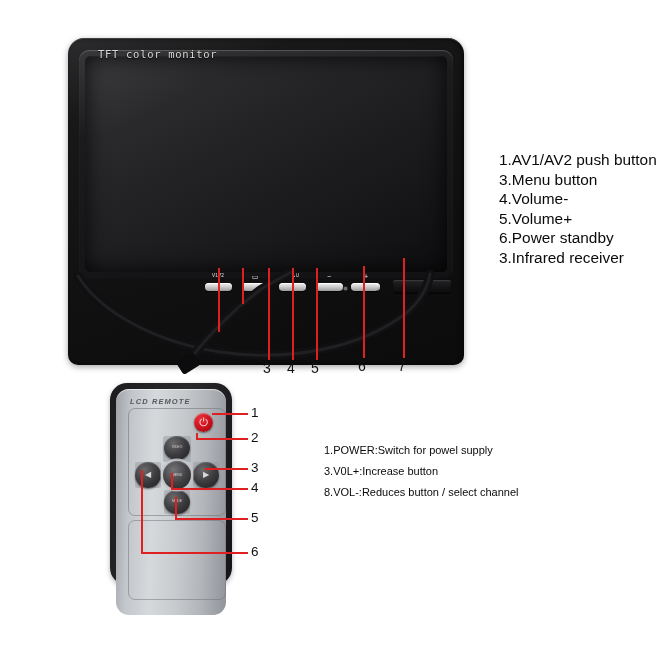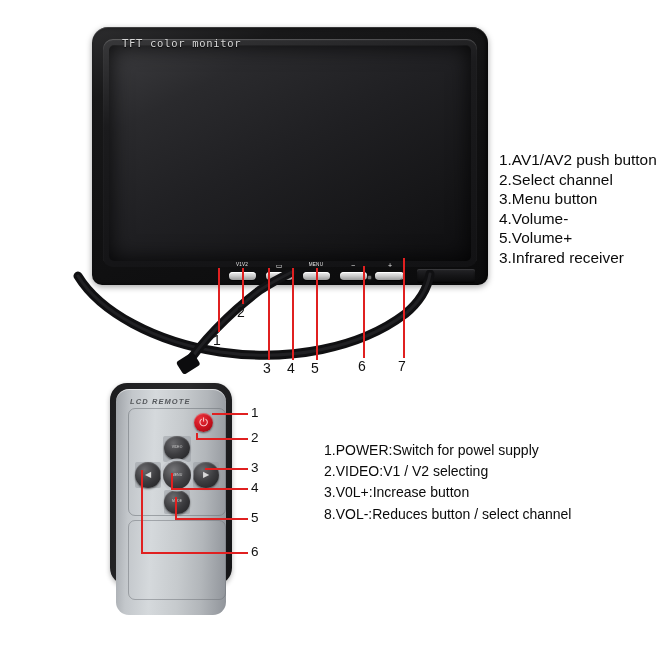--- a/index.html
+++ b/index.html
@@ -7,28 +7,27 @@
     width: 668px; height: 668px;
     background: #ffffff;
     font-family: "Liberation Sans", sans-serif;
     overflow: hidden;
   }
   #stage { position: relative; width: 668px; height: 668px; background: #fff; }
 
   
   .monitor-wrap { position: absolute; left: 68px; top: 27px; width: 396px; height: 262px; }
   .monitor-body {
-    position: absolute; left: 0; top: 0; width: 396px; height: 258px;
+    position: absolute; left: 0; top: 11px; width: 396px; height: 327px;
     background:
       linear-gradient(160deg, #2c2c2e 0%, #181819 18%, #111112 55%, #0b0b0c 100%);
     border-radius: 16px 16px 10px 10px;
     box-shadow: inset 0 1px 0 rgba(255,255,255,0.16),
                 inset -2px 0 4px rgba(0,0,0,0.7),
                 0 2px 6px rgba(0,0,0,0.35);
-    margin-left: 24px;
   }
   .monitor-inner-bevel {
     position: absolute; left: 11px; top: 12px; width: 374px; height: 228px;
     border-radius: 10px;
     background: linear-gradient(170deg, #38383a 0%, #1b1b1d 30%, #121214 100%);
     box-shadow: inset 0 1px 1px rgba(255,255,255,0.2);
   }
   .monitor-screen {
     position: absolute; left: 17px; top: 18px; width: 362px; height: 216px;
     border-radius: 5px;
@@ -142,21 +141,21 @@
     font-family: "Liberation Sans", sans-serif; line-height: 14px;
   }
   .callout-num-rm { font-size: 13.5px; }
 
   
   .legend { position: absolute; color: #0a0a0a; }
   .legend-item { white-space: nowrap; font-family: "Liberation Sans", sans-serif; }
   #monitor-legend { left: 487px; top: 150px; }
   #monitor-legend .legend-item { font-size: 15.4px; line-height: 19.6px; margin-left: 12px; }
   #remote-legend { left: 324px; top: 440px; }
-  #remote-legend .legend-item { font-size: 14px; line-height: 21.2px; }
+  #remote-legend .legend-item { font-size: 11px; line-height: 21.2px; }
 </style>
 </head>
 <body>
 
 <div id="stage">
 
   <div class="monitor-wrap">
     <div class="monitor-body">
       <div class="monitor-inner-bevel"></div>
       <div class="monitor-screen"></div>
@@ -215,24 +214,24 @@
 
     <div class="lead lead-v" style="left:363px; top:266px; height:92px;"></div>
     <div class="callout-num" style="left:358px; top:359px;">6</div>
 
     <div class="lead lead-v" style="left:403px; top:258px; height:100px;"></div>
     <div class="callout-num" style="left:398px; top:359px;">7</div>
   </div>
 
   <div class="legend" id="monitor-legend">
     <div class="legend-item">1.AV1/AV2 push button</div>
-    <div class="legend-item">2.Select channel</div>
     <div class="legend-item">3.Menu button</div>
     <div class="legend-item">4.Volume-</div>
     <div class="legend-item">5.Volume+</div>
+    <div class="legend-item">6.Power standby</div>
     <div class="legend-item">3.Infrared receiver</div>
   </div>
 
   <div class="remote-wrap">
     <div class="remote-body">
       <div class="remote-face">
         <div class="remote-title">LCD  REMOTE</div>
         <div class="remote-panel-top"></div>
         <div class="remote-panel-bottom"></div>
 
@@ -288,18 +287,17 @@
     <div class="lead lead-v" style="left:175px; top:497px; height:22px;"></div>
     <div class="callout-num callout-num-rm" style="left:251px; top:511px;">5</div>
 
     <div class="lead lead-h" style="left:141px; top:552px; width:107px;"></div>
     <div class="lead lead-v" style="left:141px; top:470px; height:83px;"></div>
     <div class="callout-num callout-num-rm" style="left:251px; top:545px;">6</div>
   </div>
 
   <div class="legend" id="remote-legend">
     <div class="legend-item">1.POWER:Switch for powel supply</div>
-    <div class="legend-item">2.VIDEO:V1 / V2 selecting</div>
     <div class="legend-item">3.V0L+:Increase button</div>
     <div class="legend-item">8.VOL-:Reduces button / select channel</div>
   </div>
 
 </div>
 
 </body></html>

